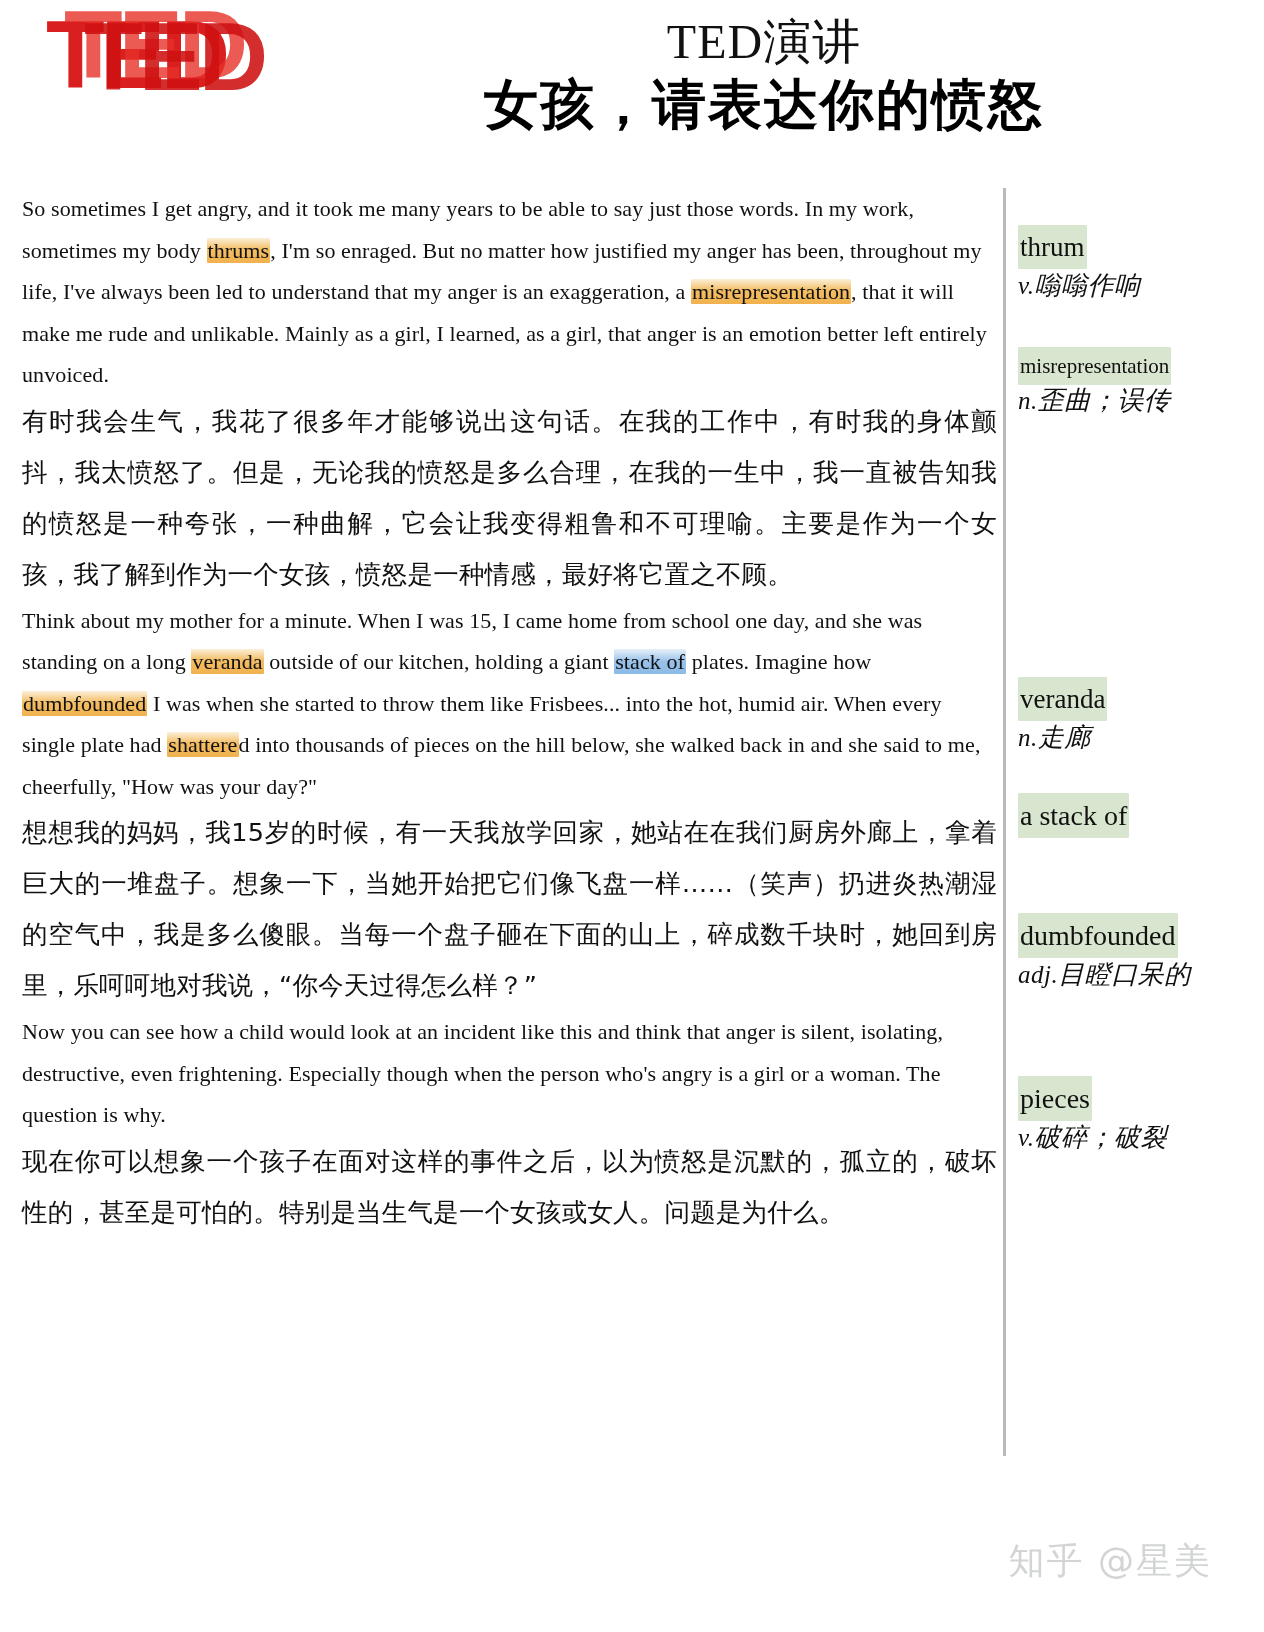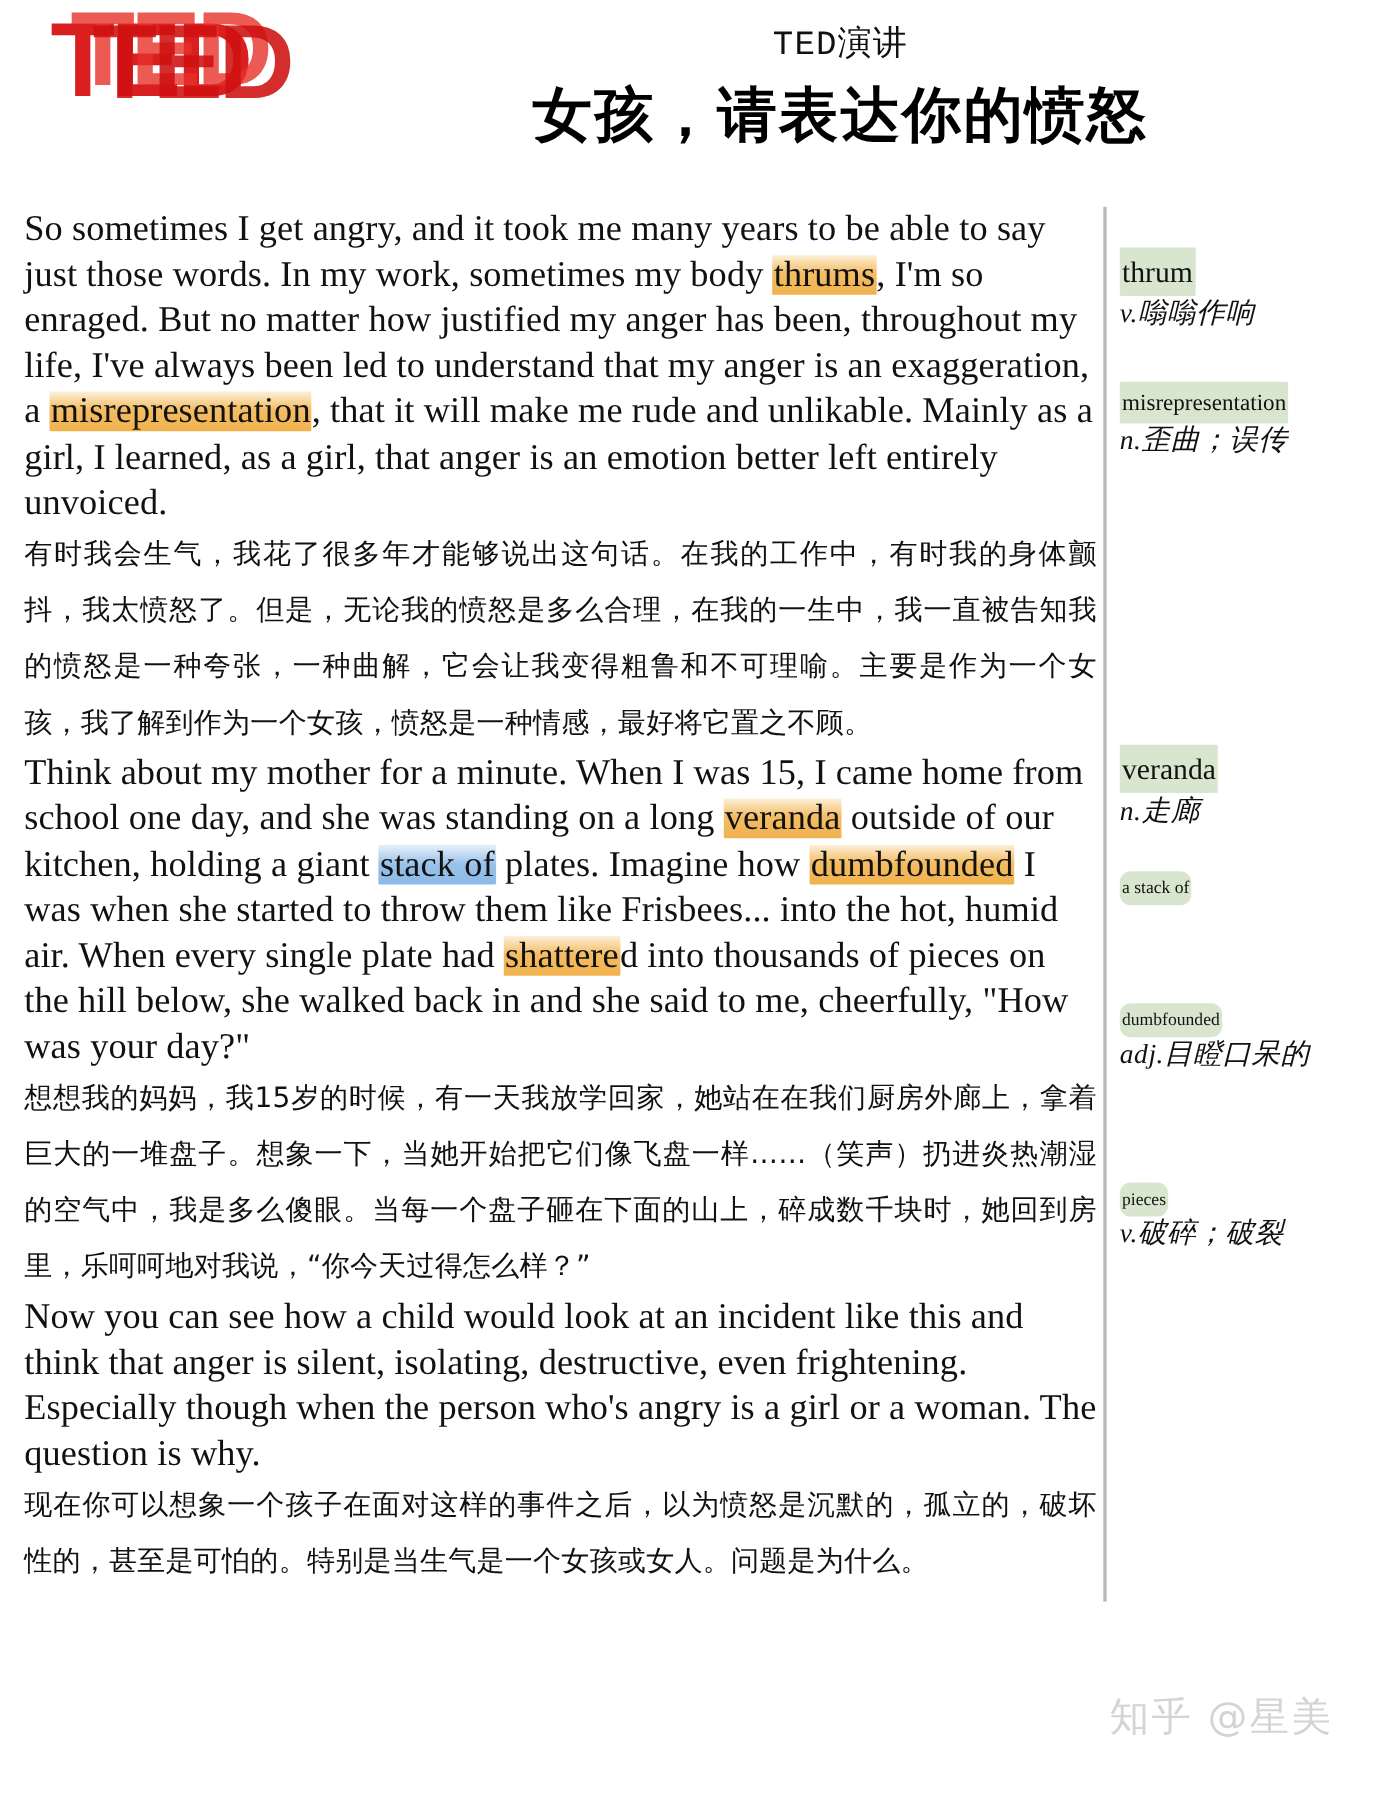--- a/index.html
+++ b/index.html
@@ -44,22 +44,22 @@
   .ted-logo .layer.c { color: #cf1111; left: 38px; top: 2px; opacity: 0.88; }
 
   .title-block {
     position: absolute;
     left: 280px;
     right: 40px;
     top: 14px;
     text-align: center;
   }
   .title-line1 {
-    font-family: Liberation Mono, monospace;
-    font-size: 31px;
+    font-family: Liberation Serif, serif;
+    font-size: 48px;
     line-height: 56px;
     color: #111;
     letter-spacing: 1px;
   }
   .title-line2 {
     font-family: Liberation Serif, serif;
     font-weight: 700;
     font-size: 54px;
     line-height: 70px;
     color: #000;
@@ -85,21 +85,21 @@
   .main-col {
     position: absolute;
     left: 22px;
     top: 0;
     width: 975px;
   }
 
   p.en {
     margin: 0;
     font-family: "Liberation Serif", "DejaVu Serif", serif;
-    font-size: 33px;
+    font-size: 22px;
     line-height: 41.5px;
     color: #111;
     letter-spacing: 0.1px;
     text-align: left;
   }
   p.zh {
     margin: 0;
     font-family: "DejaVu Sans", "Liberation Sans", sans-serif;
     font-size: 25.5px;
     line-height: 51px;
@@ -137,21 +137,21 @@
     left: 0;
     width: 240px;
   }
   .vocab-word {
     font-family: "Liberation Serif", "DejaVu Serif", serif;
     color: #111;
     display: inline;
     line-height: 1.28;
   }
   .vocab-word.w-lg { font-size: 27px; }
-  .vocab-word.w-md { font-size: 16px; border-radius: 10px; }
+  .vocab-word.w-md { font-size: 28px; }
   .vocab-word.w-sm { font-size: 21px; }
   .vocab-def {
     font-family: "DejaVu Sans", "Liberation Sans", sans-serif;
     font-size: 26px;
     line-height: 36px;
     color: #111;
     margin-top: 2px;
     letter-spacing: 0.5px;
     font-style: italic;
   }

